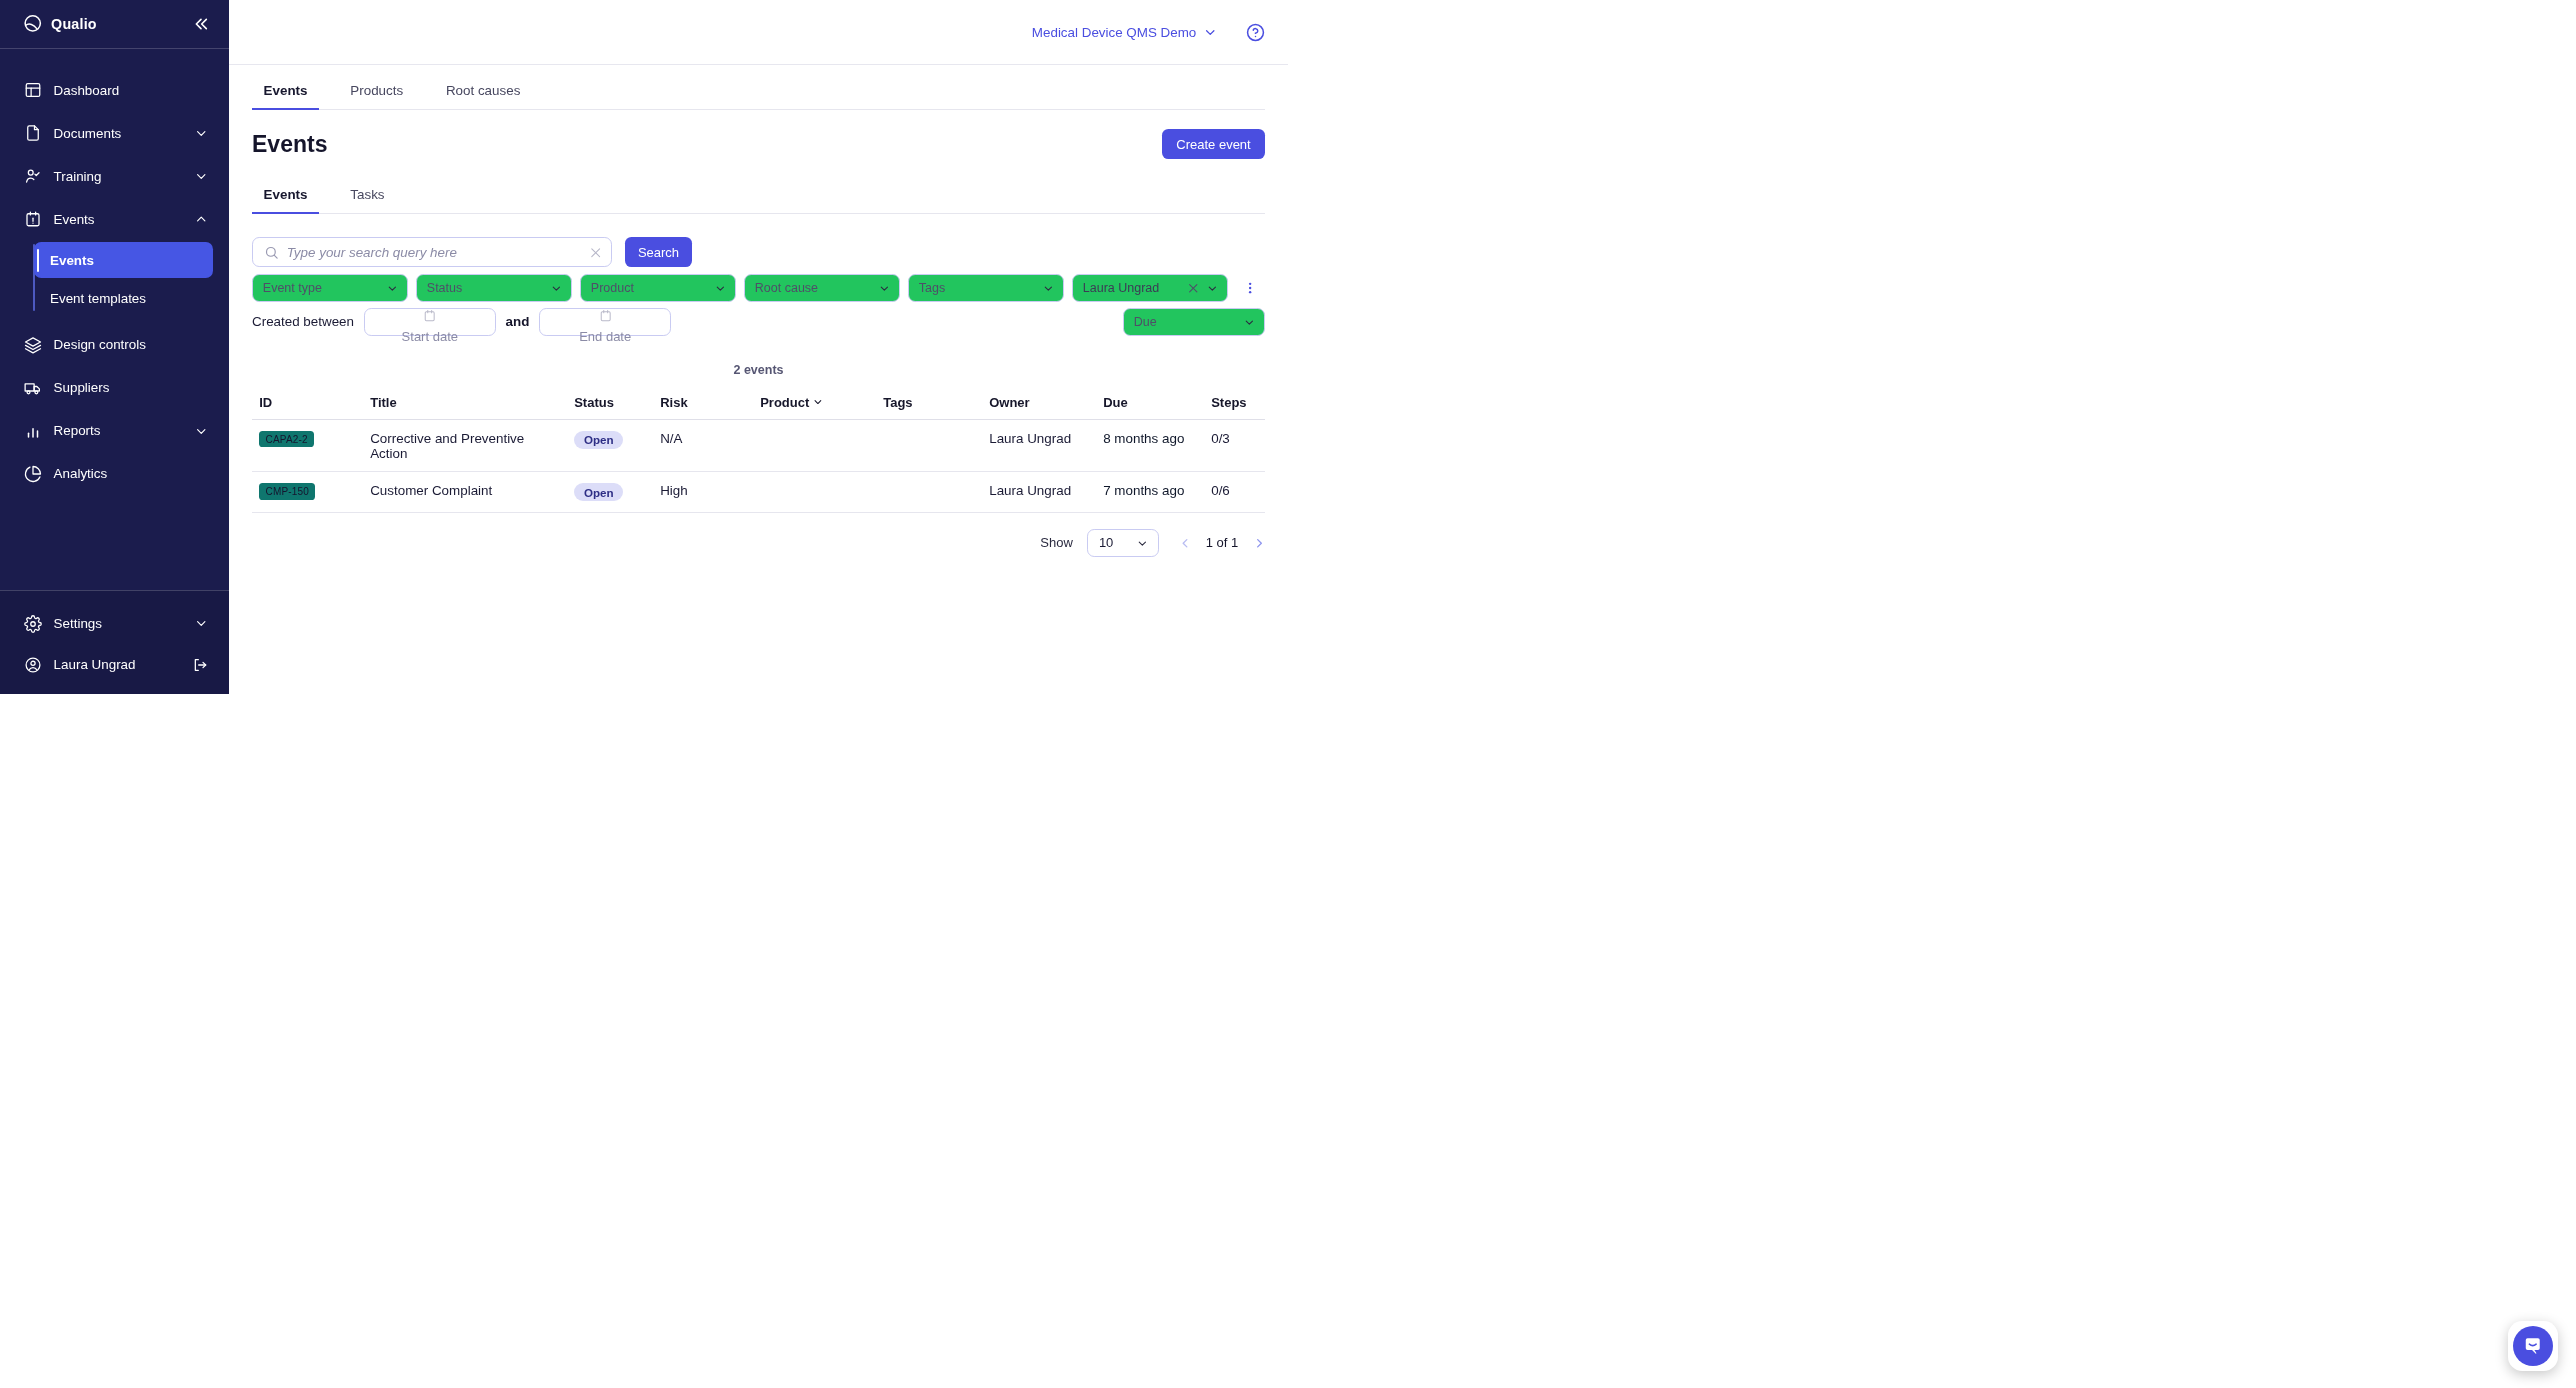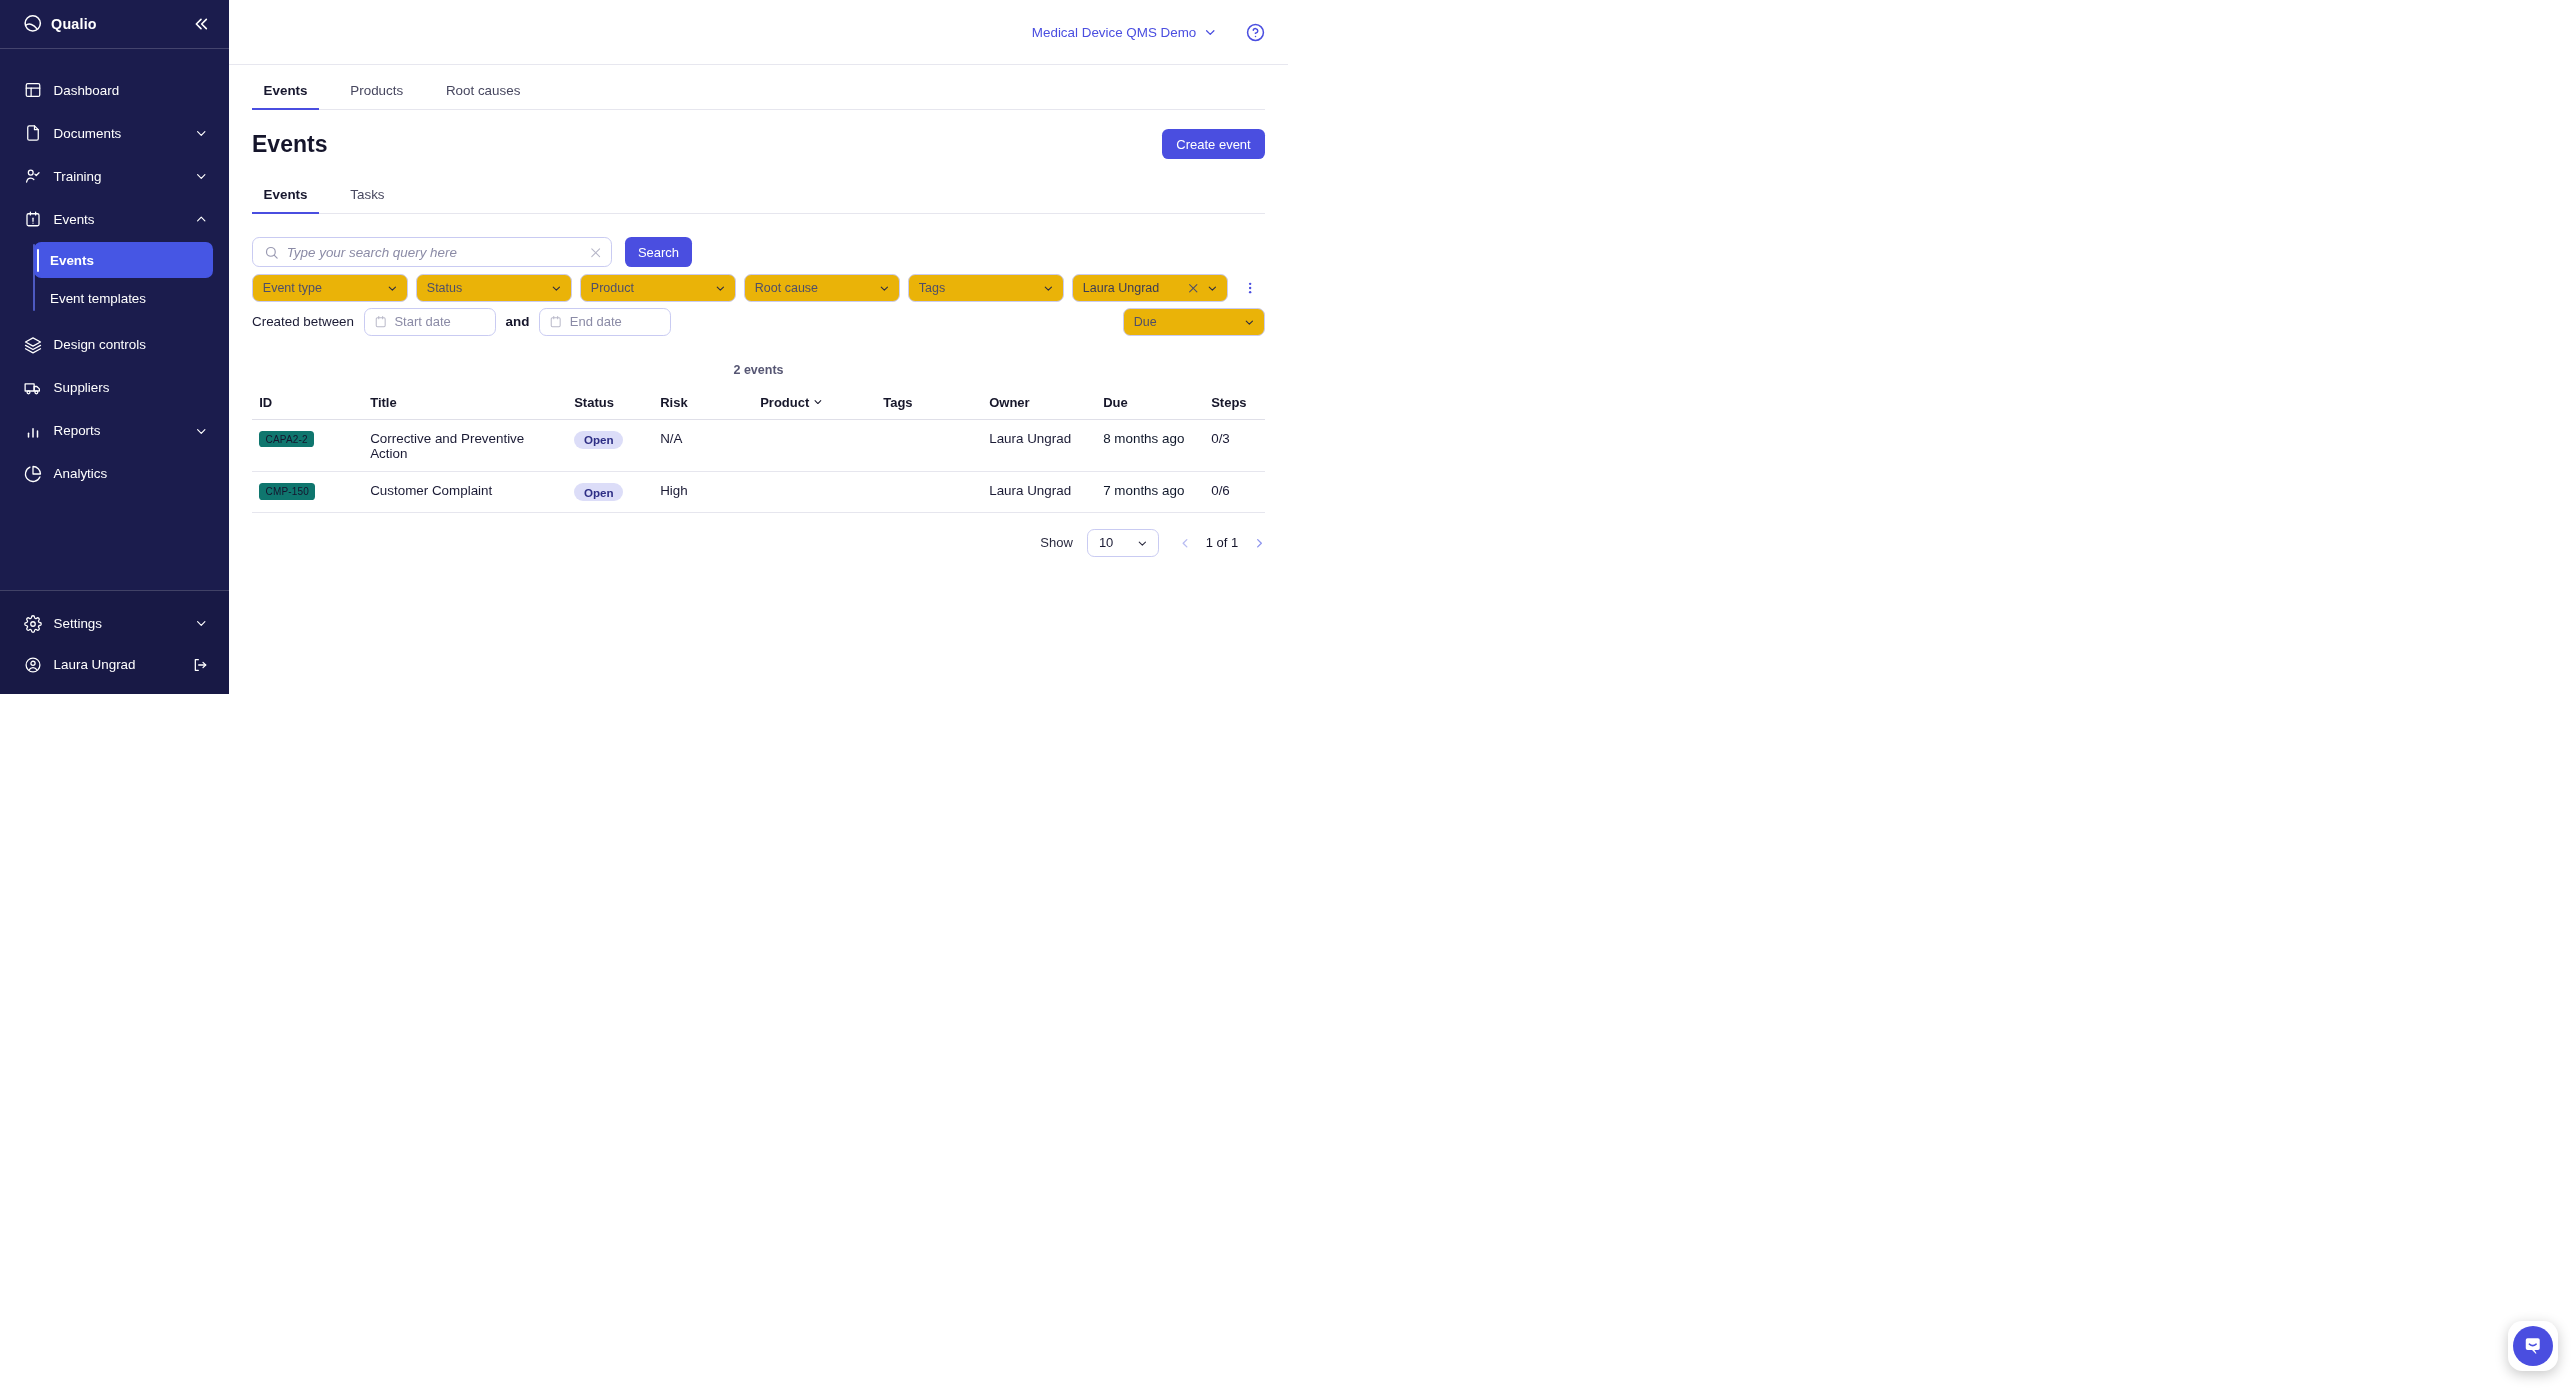--- a/index.html
+++ b/index.html
@@ -88,34 +88,34 @@
     border:none; outline:none; flex:1; font-size:13.4px; font-family:inherit; color:#1b1b35;font-style:italic;
   }
   .search-box input::placeholder { color:#8b8ba6; }
   .btn-search {
     background:#4a4ee0; color:#fff; border:none; cursor:pointer; font-family:inherit;
     font-size:13px; padding:0 13.4px; height:30px; border-radius:6.3px;
   }
 
   .filter-row { margin-top:7.2px; display:flex; gap:8px; align-items:center; }
   .fselect {
-    width:156px; height:28px; border:0.9px solid #c9cbf2; border-radius:7.2px; background:#eab308;
+    width:156px; height:28px; border:0.9px solid #c9cbf2; border-radius:7.2px; background:#22c55e;
     display:flex; align-items:center; padding:0 9.8px; font-size:12.5px; color:#4f4f68; cursor:pointer;
   }
   .fselect .chev { margin-left:auto; color:#2b2b40; }
   .fselect .chip-x { margin-left:auto; color:#4f4f68; }
   .fselect .chev.after-x { margin-left:7.2px; }
   .fselect.chip { color:#3c3c55; }
   .kebab { margin-left:7.2px; cursor:pointer; }
 
   .date-row { margin-top:5.4px; display:flex; align-items:center; gap:9.8px; }
   .date-label { font-size:13.4px; color:#1b1b35; }
   .date-input {
     width:132px; height:28px; border:0.9px solid #c9cbf2; border-radius:7.2px; background:#fff;
-    display:flex; align-items:center; gap:7.2px; padding:0 9px; font-size:13px; color:#8b8ba6; cursor:text;
+    display:flex; align-items:center; gap:7.2px; padding:0 9px; font-size:13px; color:#8b8ba6; cursor:text;flex-direction:column;
   }
   .and-label { font-size:13.4px; font-weight:600; color:#15152b; }
   .due-select { margin-left:auto; width:142px; color:#4f4f68; }
 
   .count-label { margin-top:27px; font-size:12.5px; font-weight:600; color:#565673;text-align:center; }
 
   .etable { margin-top:9px; }
   .trow {
     display:grid;
     grid-template-columns:111px 204px 86px 100px 123px 106px 114px 108px 1fr;

